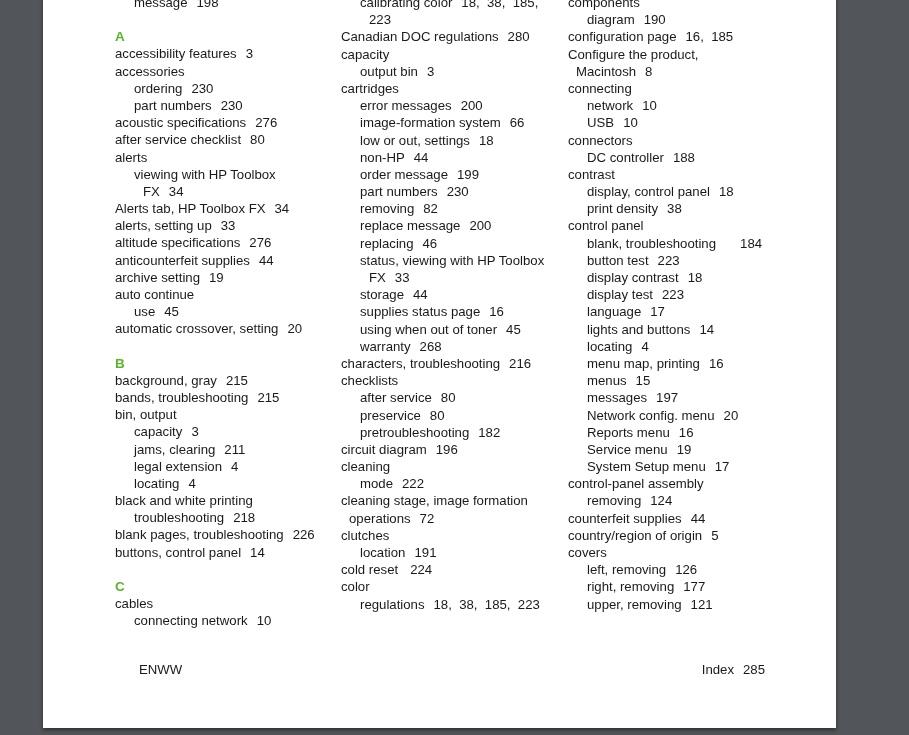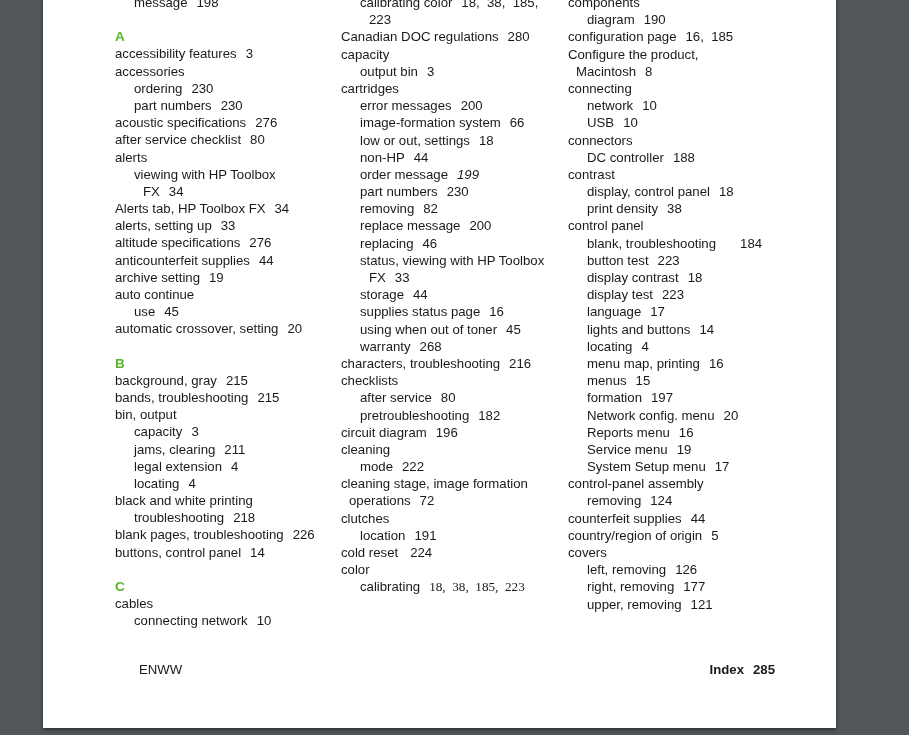--- a/index.html
+++ b/index.html
@@ -52,21 +52,21 @@
       font-size: 13.5px;
     }
     .footer {
       position: absolute;
       top: 682px;
       font-size: 13.2px;
       color: #1a1a1a;
       margin-left: 24px;
     }
     .footer-left { left: 72px; }
-    .footer-right { right: 61px; font-weight: bold; }
+    .footer-right { right: 71px; }
     .footer-right .sep { margin-left: 9px; }
   </style>
 </head>
 <body>
 
 <div class="viewer">
   <div class="page">
     <div class="col col1">
         <span class="line l1"><span>message</span><span class="pg" style="white-space: pre;">198</span></span>
         <span class="hdr">A</span>
@@ -107,45 +107,46 @@
         <span class="line l1"><span>calibrating color</span><span class="pg" style="white-space: pre;">18,  38,  185,</span></span>
         <span class="line cont1"><span>223</span></span>
         <span class="line l0"><span>Canadian DOC regulations</span><span class="pg" style="white-space: pre;">280</span></span>
         <span class="line l0"><span>capacity</span></span>
         <span class="line l1"><span>output bin</span><span class="pg" style="white-space: pre;">3</span></span>
         <span class="line l0"><span>cartridges</span></span>
         <span class="line l1"><span>error messages</span><span class="pg" style="white-space: pre;">200</span></span>
         <span class="line l1"><span>image-formation system</span><span class="pg" style="white-space: pre;">66</span></span>
         <span class="line l1"><span>low or out, settings</span><span class="pg" style="white-space: pre;">18</span></span>
         <span class="line l1"><span>non-HP</span><span class="pg" style="white-space: pre;">44</span></span>
-        <span class="line l1"><span>order message</span><span class="pg" style="white-space: pre; font-style: italic;">199</span></span>
+        <span class="line l1"><span>order message</span><span class="pg" style="white-space: pre;">199</span></span>
         <span class="line l1"><span>part numbers</span><span class="pg" style="white-space: pre;">230</span></span>
         <span class="line l1"><span>removing</span><span class="pg" style="white-space: pre;">82</span></span>
         <span class="line l1"><span>replace message</span><span class="pg" style="white-space: pre;">200</span></span>
         <span class="line l1"><span>replacing</span><span class="pg" style="white-space: pre;">46</span></span>
         <span class="line l1"><span>status, viewing with HP Toolbox</span></span>
         <span class="line cont1"><span>FX</span><span class="pg" style="white-space: pre;">33</span></span>
         <span class="line l1"><span>storage</span><span class="pg" style="white-space: pre;">44</span></span>
         <span class="line l1"><span>supplies status page</span><span class="pg" style="white-space: pre;">16</span></span>
         <span class="line l1"><span>using when out of toner</span><span class="pg" style="white-space: pre;">45</span></span>
         <span class="line l1"><span>warranty</span><span class="pg" style="white-space: pre;">268</span></span>
         <span class="line l0"><span>characters, troubleshooting</span><span class="pg" style="white-space: pre;">216</span></span>
         <span class="line l0"><span>checklists</span></span>
         <span class="line l1"><span>after service</span><span class="pg" style="white-space: pre;">80</span></span>
+        <span class="line l1"><span>preservice</span><span class="pg" style="white-space: pre;">80</span></span>
         <span class="line l1"><span>pretroubleshooting</span><span class="pg" style="white-space: pre;">182</span></span>
         <span class="line l0"><span>circuit diagram</span><span class="pg" style="white-space: pre;">196</span></span>
         <span class="line l0"><span>cleaning</span></span>
         <span class="line l1"><span>mode</span><span class="pg" style="white-space: pre;">222</span></span>
         <span class="line l0"><span>cleaning stage, image formation</span></span>
         <span class="line cont0"><span>operations</span><span class="pg" style="white-space: pre;">72</span></span>
         <span class="line l0"><span>clutches</span></span>
         <span class="line l1"><span>location</span><span class="pg" style="white-space: pre;">191</span></span>
         <span class="line l0"><span>cold reset</span><span class="pg" style="white-space: pre; margin-left: 12px;">224</span></span>
         <span class="line l0"><span>color</span></span>
-        <span class="line l1"><span>calibrating</span><span class="pg" style="white-space: pre; font-family: Liberation Serif, serif;">18,  38,  185,  223</span></span>
+        <span class="line l1"><span>regulations</span><span class="pg" style="white-space: pre;">18,  38,  185,  223</span></span>
       </div>
     <div class="col col3">
         <span class="line l0"><span>components</span></span>
         <span class="line l1"><span>diagram</span><span class="pg" style="white-space: pre;">190</span></span>
         <span class="line l0"><span>configuration page</span><span class="pg" style="white-space: pre;">16,  185</span></span>
         <span class="line l0"><span>Configure the product,</span></span>
         <span class="line cont0"><span>Macintosh</span><span class="pg" style="white-space: pre;">8</span></span>
         <span class="line l0"><span>connecting</span></span>
         <span class="line l1"><span>network</span><span class="pg" style="white-space: pre;">10</span></span>
         <span class="line l1"><span>USB</span><span class="pg" style="white-space: pre;">10</span></span>
@@ -157,21 +158,21 @@
         <span class="line l0"><span>control panel</span></span>
         <span class="line l1"><span>blank, troubleshooting</span><span class="pg" style="white-space: pre; margin-left: 24px;">184</span></span>
         <span class="line l1"><span>button test</span><span class="pg" style="white-space: pre;">223</span></span>
         <span class="line l1"><span>display contrast</span><span class="pg" style="white-space: pre;">18</span></span>
         <span class="line l1"><span>display test</span><span class="pg" style="white-space: pre;">223</span></span>
         <span class="line l1"><span>language</span><span class="pg" style="white-space: pre;">17</span></span>
         <span class="line l1"><span>lights and buttons</span><span class="pg" style="white-space: pre;">14</span></span>
         <span class="line l1"><span>locating</span><span class="pg" style="white-space: pre;">4</span></span>
         <span class="line l1"><span>menu map, printing</span><span class="pg" style="white-space: pre;">16</span></span>
         <span class="line l1"><span>menus</span><span class="pg" style="white-space: pre;">15</span></span>
-        <span class="line l1"><span>formation</span><span class="pg" style="white-space: pre;">197</span></span>
+        <span class="line l1"><span>messages</span><span class="pg" style="white-space: pre;">197</span></span>
         <span class="line l1"><span>Network config. menu</span><span class="pg" style="white-space: pre;">20</span></span>
         <span class="line l1"><span>Reports menu</span><span class="pg" style="white-space: pre;">16</span></span>
         <span class="line l1"><span>Service menu</span><span class="pg" style="white-space: pre;">19</span></span>
         <span class="line l1"><span>System Setup menu</span><span class="pg" style="white-space: pre;">17</span></span>
         <span class="line l0"><span>control-panel assembly</span></span>
         <span class="line l1"><span>removing</span><span class="pg" style="white-space: pre;">124</span></span>
         <span class="line l0"><span>counterfeit supplies</span><span class="pg" style="white-space: pre;">44</span></span>
         <span class="line l0"><span>country/region of origin</span><span class="pg" style="white-space: pre;">5</span></span>
         <span class="line l0"><span>covers</span></span>
         <span class="line l1"><span>left, removing</span><span class="pg" style="white-space: pre; margin-top: 48px;">126</span></span>

